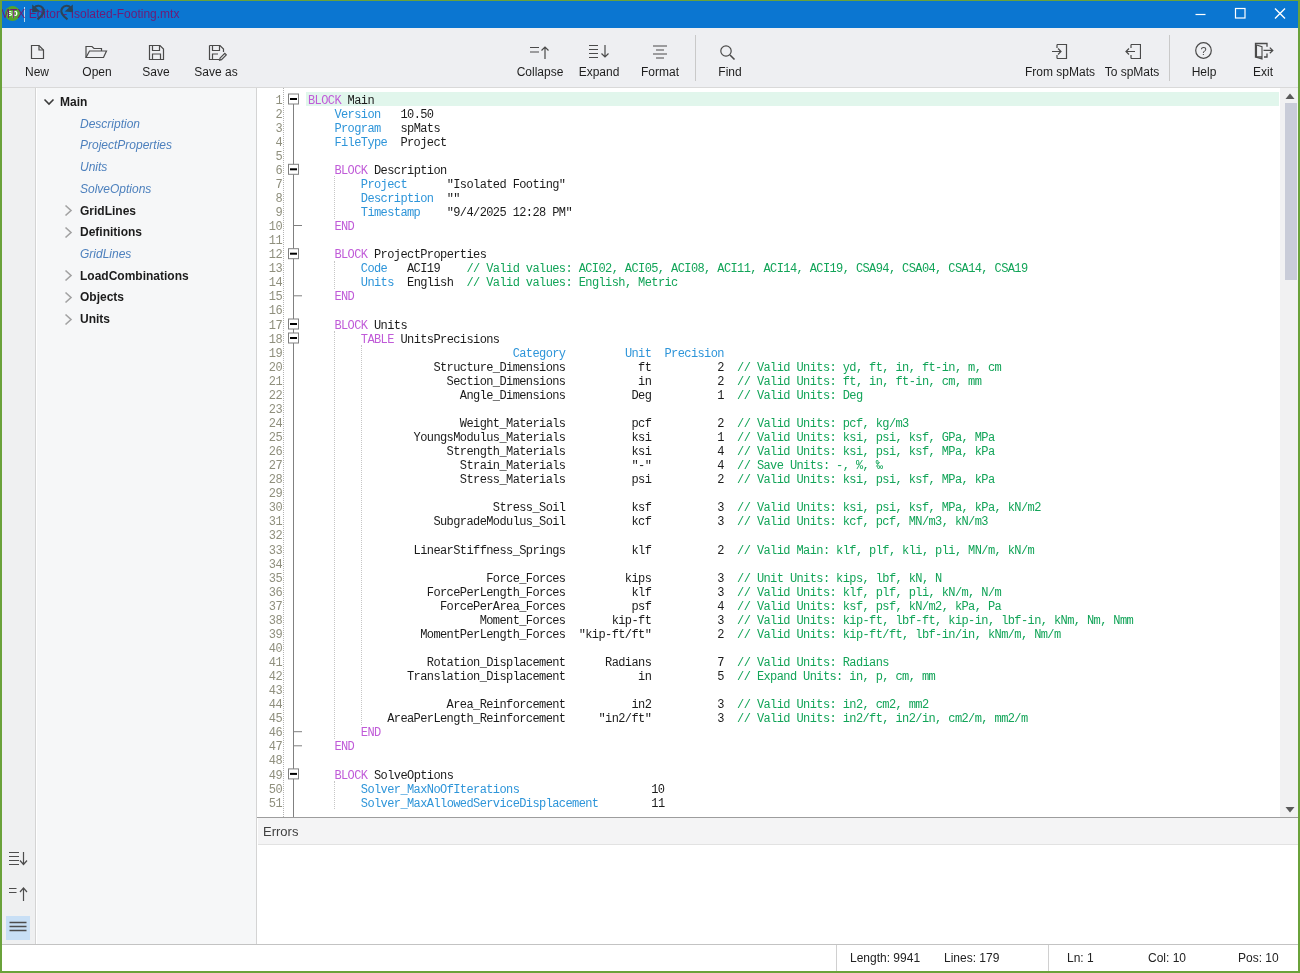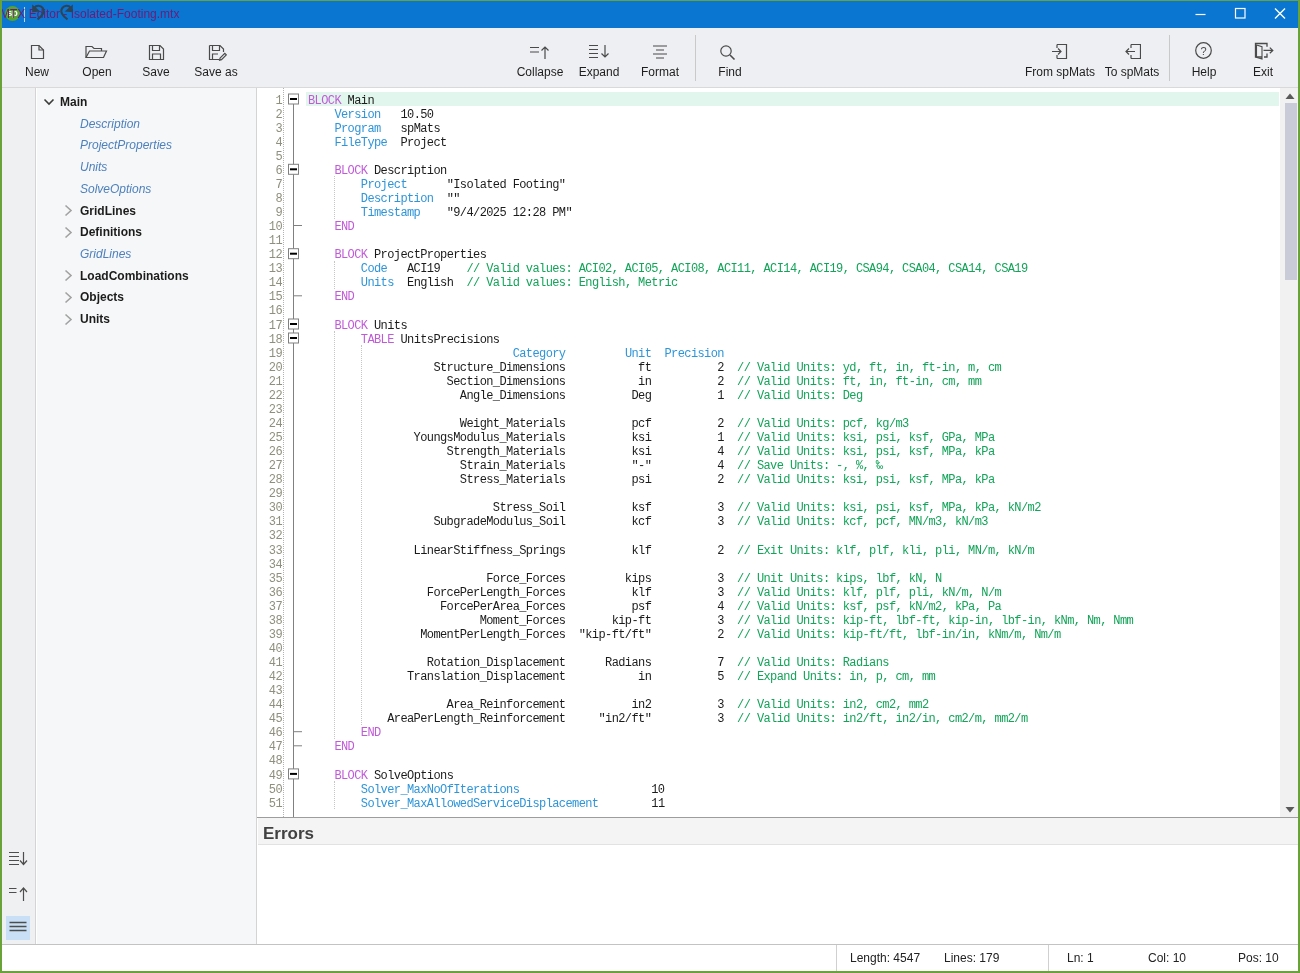--- a/index.html
+++ b/index.html
@@ -40,21 +40,21 @@
 #code .c{color:#12a458}
 #msep{left:283px;top:88px;width:1px;height:729px;border-left:1px dotted #b2b2b2}
 #fold{position:absolute;left:283px;top:88px}
 .ig{position:absolute;width:1px;border-left:1px dotted #c6c6c6}
 
 #sbar{left:1280px;top:88px;width:18px;height:729px;background:#f1f1f2}
 #sthumb{left:1285px;top:103px;width:11.5px;height:177px;background:#c9ccd8}
 
 #ebord{left:257px;top:817px;width:1041px;height:1px;background:#9d9d9d}
 #ehdr{left:258px;top:818px;width:1040px;height:27px;background:#f4f4f5;border-bottom:1px solid #e2e2e2}
-#etxt{left:263px;top:824px;font-size:17px;font-weight:bold;color:#414141}
+#etxt{left:263px;top:824px;font-size:13px;font-weight:normal;color:#414141}
 #ebody{left:258px;top:846px;width:1040px;height:98px;background:#fff}
 
 #sbtop{left:0px;top:944px;width:1300px;height:1px;background:#c3c3c3}
 #status{left:2px;top:945px;width:1296px;height:26px;background:#fff}
 .st{position:absolute;top:951px;font-size:12px;color:#222;white-space:nowrap}
 .ssep{position:absolute;top:945px;width:1px;height:26px;background:#d0d0d0}
 </style></head>
 <body>
 <div id="win">
 <div class="abs" id="titlebar"></div>
@@ -288,21 +288,21 @@
 
                        Weight_Materials          pcf          2  <span class="c">// Valid Units: pcf, kg/m3</span>
                 YoungsModulus_Materials          ksi          1  <span class="c">// Valid Units: ksi, psi, ksf, GPa, MPa</span>
                      Strength_Materials          ksi          4  <span class="c">// Valid Units: ksi, psi, ksf, MPa, kPa</span>
                        Strain_Materials          "-"          4  <span class="c">// Save Units: -, %, ‰</span>
                        Stress_Materials          psi          2  <span class="c">// Valid Units: ksi, psi, ksf, MPa, kPa</span>
 
                             Stress_Soil          ksf          3  <span class="c">// Valid Units: ksi, psi, ksf, MPa, kPa, kN/m2</span>
                    SubgradeModulus_Soil          kcf          3  <span class="c">// Valid Units: kcf, pcf, MN/m3, kN/m3</span>
 
-                LinearStiffness_Springs          klf          2  <span class="c">// Exit Units: klf, plf, kli, pli, MN/m, kN/m</span>
+                LinearStiffness_Springs          klf          2  <span class="c">// Valid Main: klf, plf, kli, pli, MN/m, kN/m</span>
 
                            Force_Forces         kips          3  <span class="c">// Unit Units: kips, lbf, kN, N</span>
                   ForcePerLength_Forces          klf          3  <span class="c">// Valid Units: klf, plf, pli, kN/m, N/m</span>
                     ForcePerArea_Forces          psf          4  <span class="c">// Valid Units: ksf, psf, kN/m2, kPa, Pa</span>
                           Moment_Forces       kip-ft          3  <span class="c">// Valid Units: kip-ft, lbf-ft, kip-in, lbf-in, kNm, Nm, Nmm</span>
                  MomentPerLength_Forces  "kip-ft/ft"          2  <span class="c">// Valid Units: kip-ft/ft, lbf-in/in, kNm/m, Nm/m</span>
 
                   Rotation_Displacement      Radians          7  <span class="c">// Valid Units: Radians</span>
                Translation_Displacement           in          5  <span class="c">// Expand Units: in, p, cm, mm</span>
 
@@ -324,21 +324,21 @@
     </svg>
 <div class="abs" id="ebord"></div>
 <div class="abs" id="ehdr"></div>
 <div class="abs" id="etxt">Errors</div>
 <div class="abs" id="ebody"></div>
 
 <div class="abs" id="sbtop"></div>
 <div class="abs" id="status"></div>
 <div class="ssep" style="left:836px"></div>
 <div class="ssep" style="left:1048px"></div>
-<div class="st" style="left:850px">Length: 4547</div>
+<div class="st" style="left:850px">Length: 9941</div>
 <div class="st" style="left:944px">Lines: 179</div>
 <div class="st" style="left:1067px">Ln: 1</div>
 <div class="st" style="left:1148px">Col: 10</div>
 <div class="st" style="left:1238px">Pos: 10</div>
 
 <div class="abs" id="btop"></div>
 <div class="abs" id="bleft"></div>
 <div class="abs" id="bright"></div>
 <div class="abs" id="bbot"></div>
 </div>

